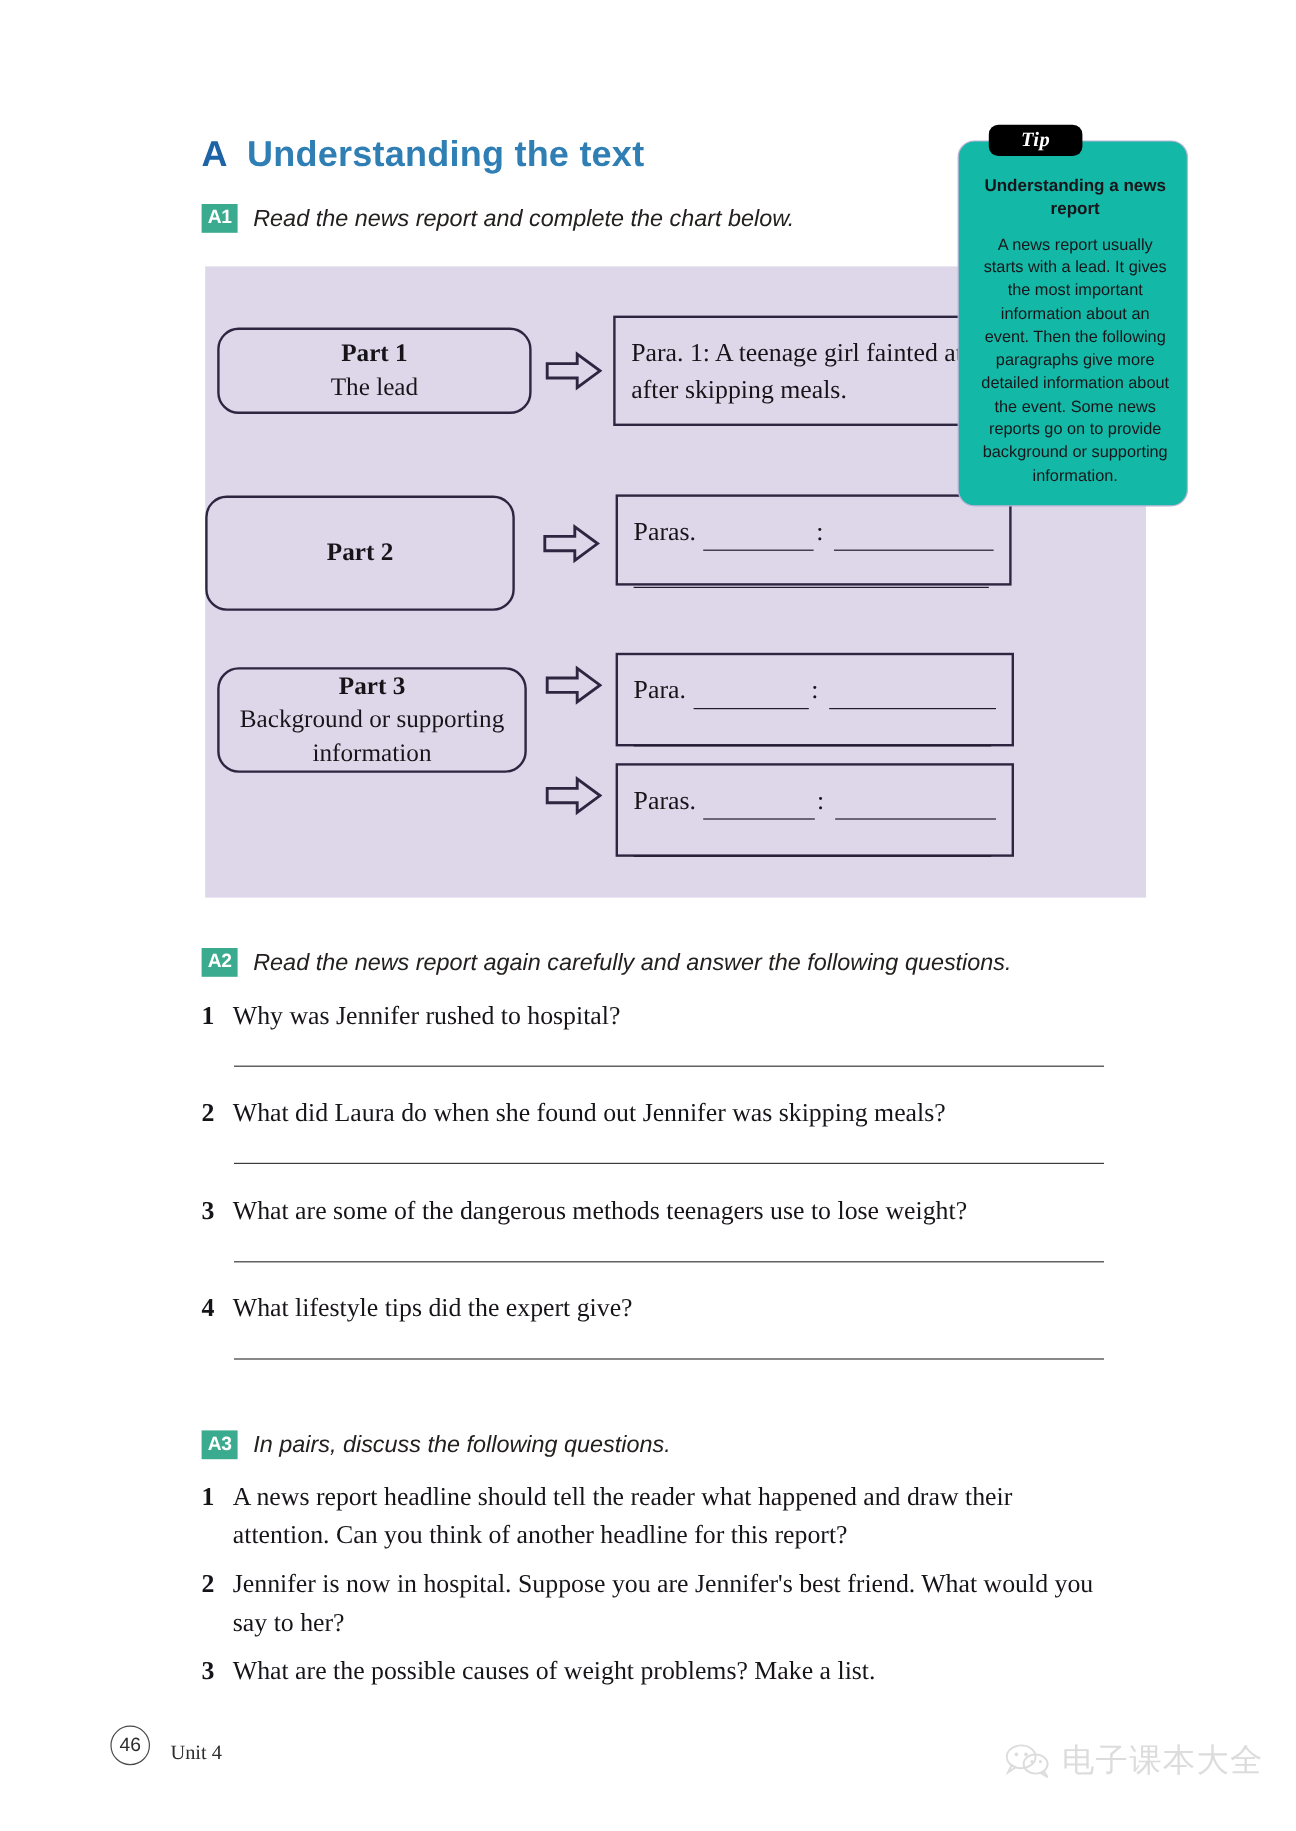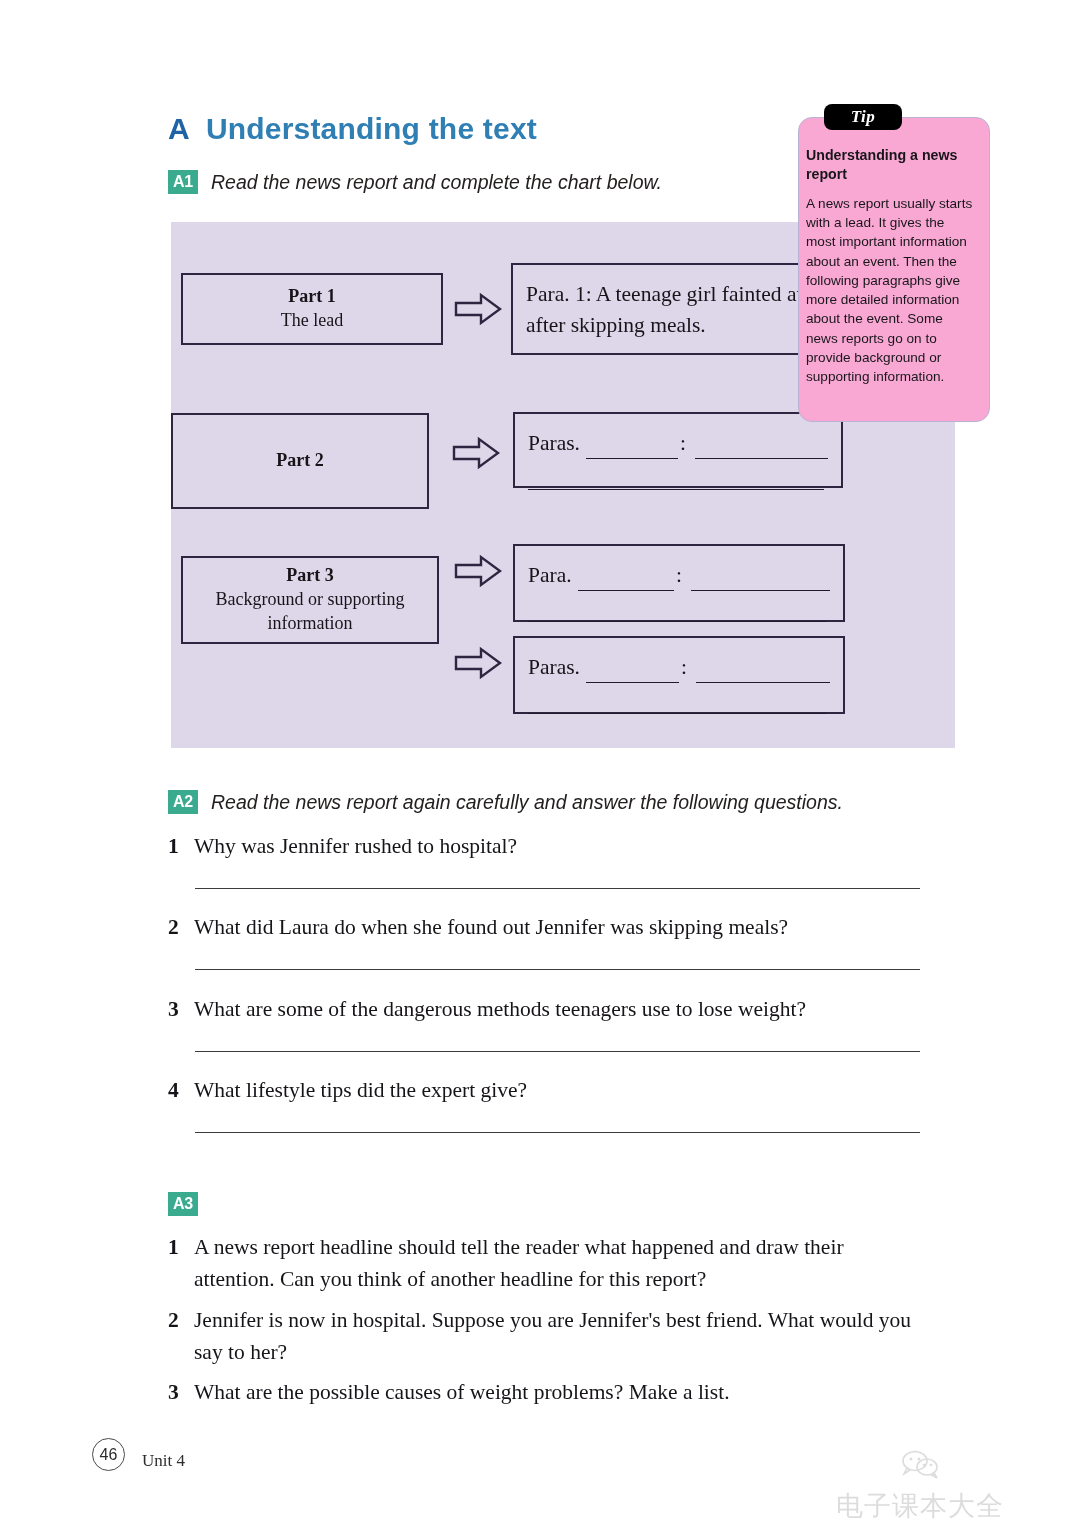--- a/index.html
+++ b/index.html
@@ -82,23 +82,24 @@
     background: #ded7ea;
   }
 
   .part-box {
     display: flex;
     flex-direction: column;
     align-items: center;
     justify-content: center;
     text-align: center;
     font-family: "Liberation Serif", serif;
-    font-size: 18px;
+    font-size: 21px;
     color: #171419;
     line-height: 1.32;
+    border-radius: 18px;
   }
   .part-box .part-title { font-weight: bold; }
 
   .para-box {
     padding: 14px 13px 10px 13px;
     font-family: "Liberation Serif", serif;
     font-size: 21.5px;
     line-height: 1.42;
     color: #171419;
   }
@@ -166,28 +167,29 @@
     letter-spacing: 0.5px;
     z-index: 2;
   }
   #tip-body {
     position: absolute;
     left: 0;
     top: 13px;
     width: 192px;
     box-sizing: border-box;
     min-height: 305px;
-    background: #f9a8d4;
+    background: #14b8a6;
     border: 1.8px solid #b9b2d4;
     border-radius: 14px;
-    padding: 28px 13px 12px 7px;
+    padding: 28px 13px 12px 17px;
     font-family: "Liberation Sans", sans-serif;
     font-size: 13.6px;
     line-height: 1.42;
     color: #18161a;
+    text-align: center;
   }
   #tip-title {
     font-weight: bold;
     font-size: 14.2px;
     line-height: 1.36;
     margin-bottom: 9px;
   }
 
   
   .qitem {
@@ -253,21 +255,20 @@
 
   
   #watermark {
     position: absolute;
     left: 836px;
     top: 1449px;
     display: flex;
     align-items: center;
     gap: 9px;
     opacity: 0.30;
-    flex-direction: column;
   }
   #watermark-text {
     font-family: "DejaVu Sans", sans-serif;
     font-size: 27px;
     color: #8d8d8d;
     letter-spacing: 1px;
   }
 </style>
 </head>
 <body>
@@ -380,20 +381,21 @@
 <div class="ans-rule" id="a2-r3"></div>
 
 <div class="qitem" id="a2-q4">
   <span class="qnum">4</span>
   <span class="qtext">What lifestyle tips did the expert give?</span>
 </div>
 <div class="ans-rule" id="a2-r4"></div>
 
 <div class="task-row" id="task-a3">
   <span class="task-badge">A3</span>
+  <span class="task-text">In pairs, discuss the following questions.</span>
 </div>
 
 <div class="qitem" id="a3-q1">
   <span class="qnum">1</span>
   <span class="qtext">A news report headline should tell the reader what happened and draw their attention. Can you think of another headline for this report?</span>
 </div>
 <div class="qitem" id="a3-q2">
   <span class="qnum">2</span>
   <span class="qtext">Jennifer is now in hospital. Suppose you are Jennifer's best friend. What would you say to her?</span>
 </div>

